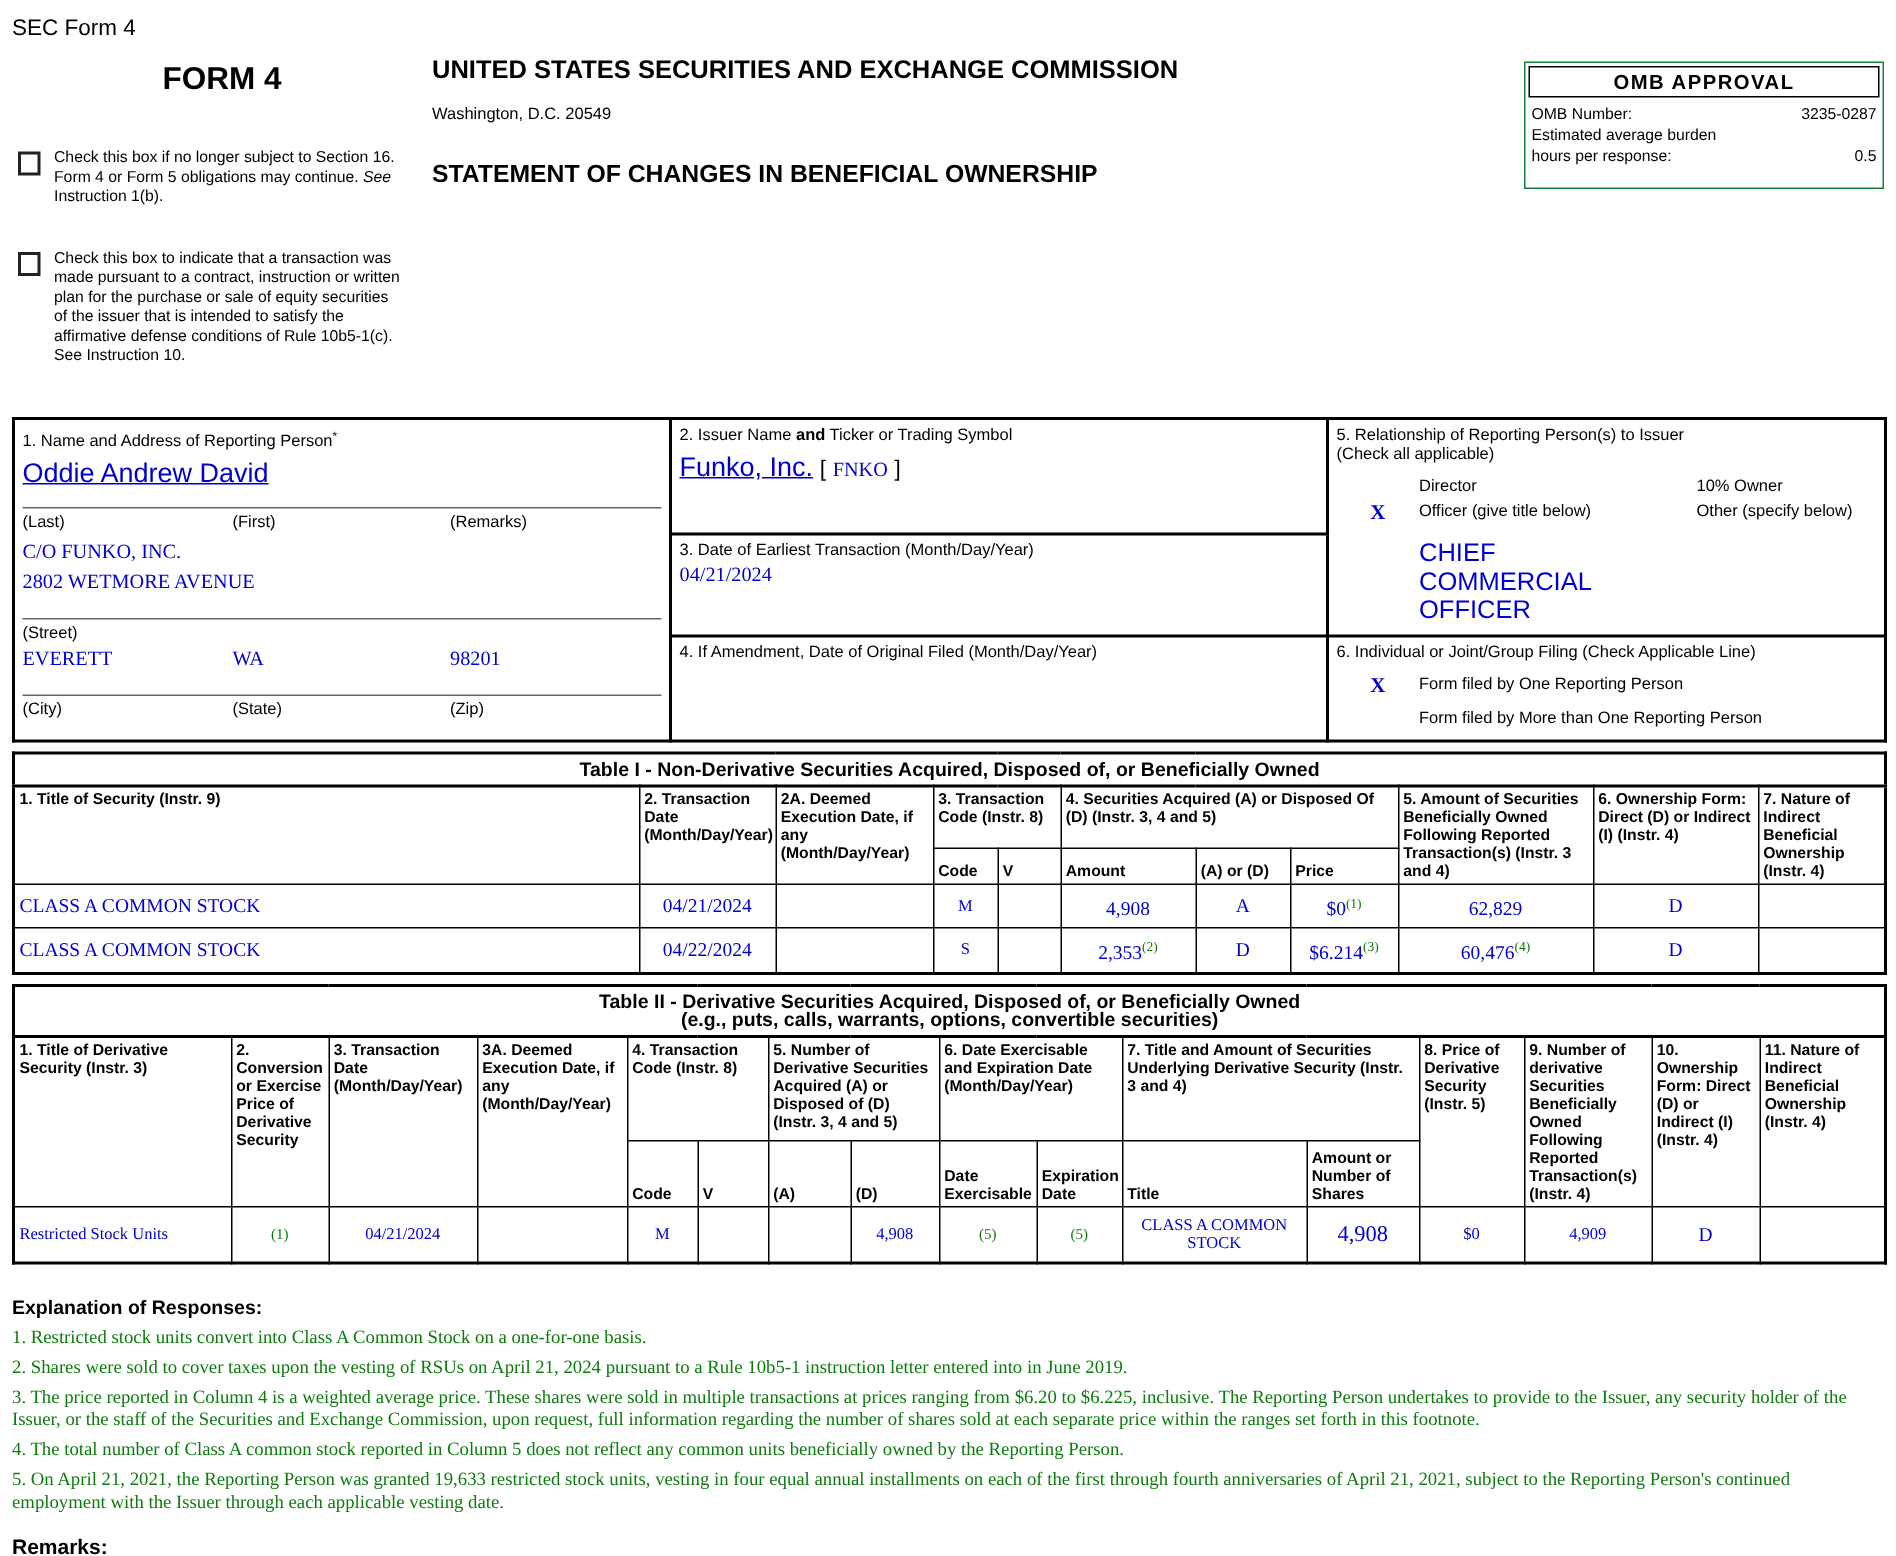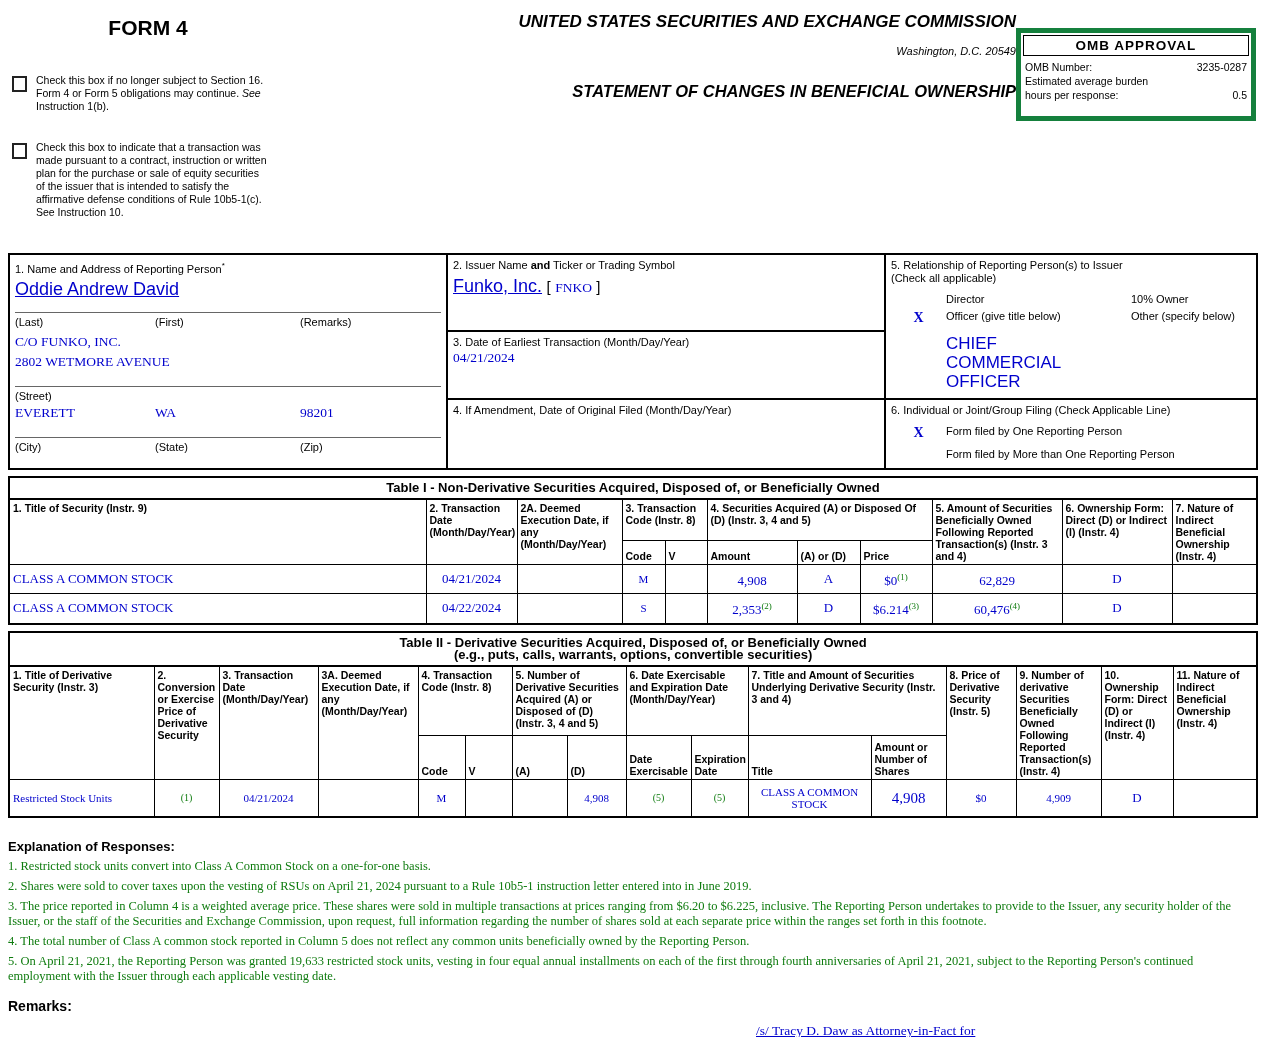--- a/index.html
+++ b/index.html
@@ -9,26 +9,26 @@
   .page { width:1264px; padding:8px; }
 
   .sec-label { font-size:15px; padding:2px 0 6px 0; }
 
   
   .top { display:grid; grid-template-columns:280px 1fr 240px; margin-bottom:6px; }
   .form4 { font-size:21px; font-weight:bold; text-align:center; width:200px; margin:8px 0 34px 40px; }
   .cb-row { display:flex; gap:9px; margin:0 0 28px 4px; }
   .cb { width:15px; height:16px; border:2px solid #222; background:#fff; flex:0 0 15px; margin-top:2px; cursor:pointer; }
   .cb-label { font-size:10.5px; line-height:13px; width:232px; }
-  .top-center { text-align:right; padding-top:4px;font-style:italic; }
+  .top-center { text-align:left; padding-top:4px; }
   .commission { font-size:17px; font-weight:bold; }
   .city { font-size:11px; margin-top:13px; }
   .stmt { font-size:16.5px; font-weight:bold; margin-top:25px; }
   .filed { font-size:11px; margin-top:25px; line-height:13px; }
-  .omb-box { border:5px solid #15803d; padding:2px; margin-top:20px; }
+  .omb-box { border:1px solid #15803d; padding:2px; margin-top:8px; }
   .omb-title { border:1px solid #000; text-align:center; font-size:13.5px; font-weight:bold; padding:2px 0; letter-spacing:1px; }
   .omb-body { font-size:10.5px; padding:4px 2px 12px 2px; line-height:14px; }
   .omb-row { display:flex; justify-content:space-between; }
 
   
   table.idgrid { border-collapse:collapse; width:1248px; table-layout:fixed; }
   .idgrid td { border:2px solid #000; vertical-align:top; padding:4px 5px; }
   .cell-label { font-size:11px; line-height:13px; }
   .cell-label sup { font-size:8px; }
   .biglink { font-size:18px; color:var(--blue); text-decoration:underline; cursor:pointer; }
@@ -66,20 +66,21 @@
   .remarks-head { font-size:14px; font-weight:bold; margin-top:14px; }
   .sig-row { display:flex; margin:8px 0 10px 748px; gap:16px; }
   .sig-col1 { width:232px; display:flex; flex-direction:column; }
   .sig-link { font-family:"Liberation Serif",serif; color:var(--blue); font-size:13.5px; line-height:17px; text-decoration:underline; cursor:pointer; }
 </style>
 </head>
 <body>
 
 <div class="page">
 
+  <div class="sec-label">SEC Form 4</div>
 
   <div class="top">
     <div>
       <div class="form4">FORM 4</div>
       <div class="cb-row">
         <span class="cb"></span>
         <span class="cb-label"><span>Check this box if no longer subject to Section 16. Form 4 or Form 5 obligations may continue. </span><i>See</i><span> Instruction 1(b).</span></span>
       </div>
       <div class="cb-row">
         <span class="cb"></span>

